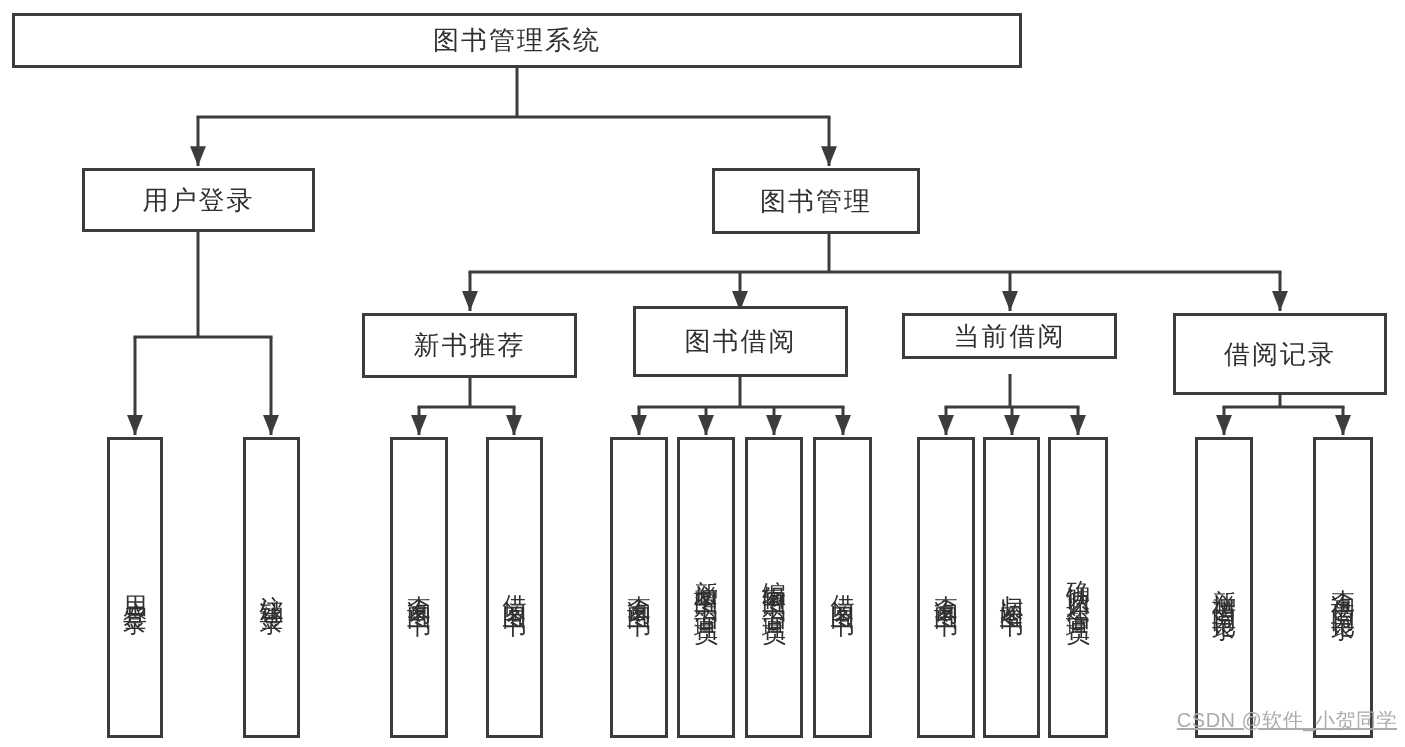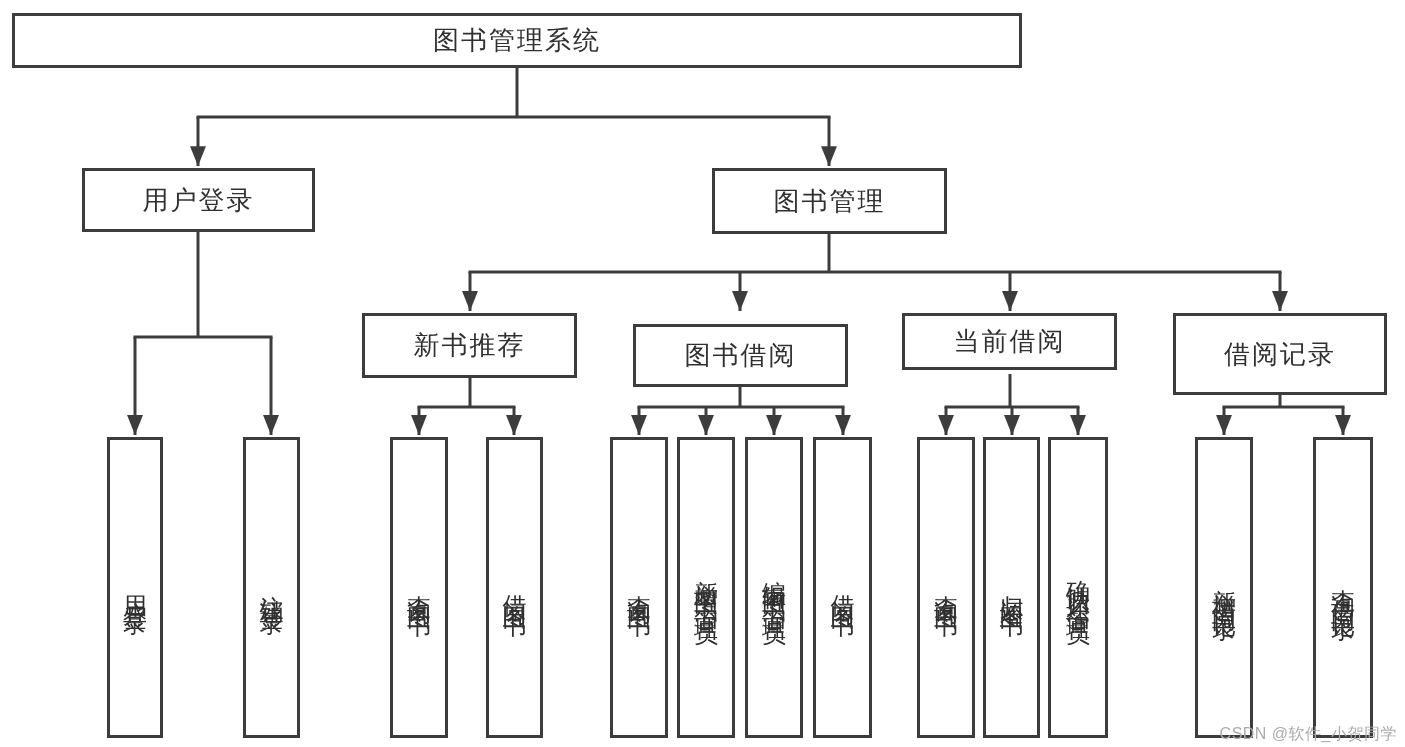--- a/index.html
+++ b/index.html
@@ -11,22 +11,22 @@
   .node{
     position:absolute;box-sizing:border-box;border:3px solid #3c3c3c;background:#ffffff;
     display:flex;align-items:center;justify-content:center;z-index:1;
   }
   .h{font-size:26px;letter-spacing:2px;}
   .v{
     writing-mode:vertical-rl;text-orientation:mixed;
     font-size:24px;letter-spacing:6px;line-height:1;
   }
   .watermark{
-    position:absolute;right:8px;bottom:2px;z-index:10;
-    font-size:16px;letter-spacing:0.5px;color:#ababab;white-space:nowrap;
+    position:absolute;right:8px;bottom:13px;z-index:10;
+    font-size:20px;letter-spacing:0.5px;color:#ababab;white-space:nowrap;text-decoration:underline;
   }
 </style>
 </head>
 <body>
 
 <div class="canvas">
 
   <svg class="connectors" width="1405" height="747" viewBox="0 0 1405 747">
     <defs>
       <marker id="arrow" viewBox="0 0 10 8" refX="10" refY="4" markerWidth="7.3" markerHeight="5.3" orient="auto" markerUnits="strokeWidth">
@@ -73,25 +73,25 @@
       <path d="M1280,374 V407"></path>
       <path d="M1224,407 H1343" stroke-linecap="square"></path>
       <line x1="1224" y1="407" x2="1224" y2="435" marker-end="url(#arrow)"></line>
       <line x1="1343" y1="407" x2="1343" y2="435" marker-end="url(#arrow)"></line>
     </g>
   </svg>
 
   <div class="node h" style="left:12px;top:13px;width:1010px;height:55px">图书管理系统</div>
 
   <div class="node h" style="left:82px;top:168px;width:233px;height:64px">用户登录</div>
-  <div class="node h" style="left:712px;top:168px;width:235px;height:66px">图书管理</div>
+  <div class="node h" style="left:712px;top:168px;width:208px;height:66px">图书管理</div>
 
   <div class="node h" style="left:362px;top:313px;width:215px;height:65px">新书推荐</div>
-  <div class="node h" style="left:633px;top:324px;width:215px;height:63px">图书借阅</div>
-  <div class="node h" style="left:902px;top:313px;width:215px;height:57px">当前借阅</div>
+  <div class="node h" style="left:633px;top:306px;width:215px;height:71px">图书借阅</div>
+  <div class="node h" style="left:902px;top:313px;width:215px;height:46px">当前借阅</div>
   <div class="node h" style="left:1173px;top:313px;width:214px;height:82px">借阅记录</div>
 
   <div class="node v" style="left:107px;top:437px;width:56px;height:301px">用户登录</div>
   <div class="node v" style="left:243px;top:437px;width:57px;height:301px">注销登录</div>
 
   <div class="node v" style="left:390px;top:437px;width:58px;height:301px">查询图书</div>
   <div class="node v" style="left:486px;top:437px;width:57px;height:301px">借阅图书</div>
 
   <div class="node v" style="left:610px;top:437px;width:58px;height:301px">查询图书</div>
   <div class="node v" style="left:677px;top:437px;width:58px;height:301px">新增图书（管理员）</div>

